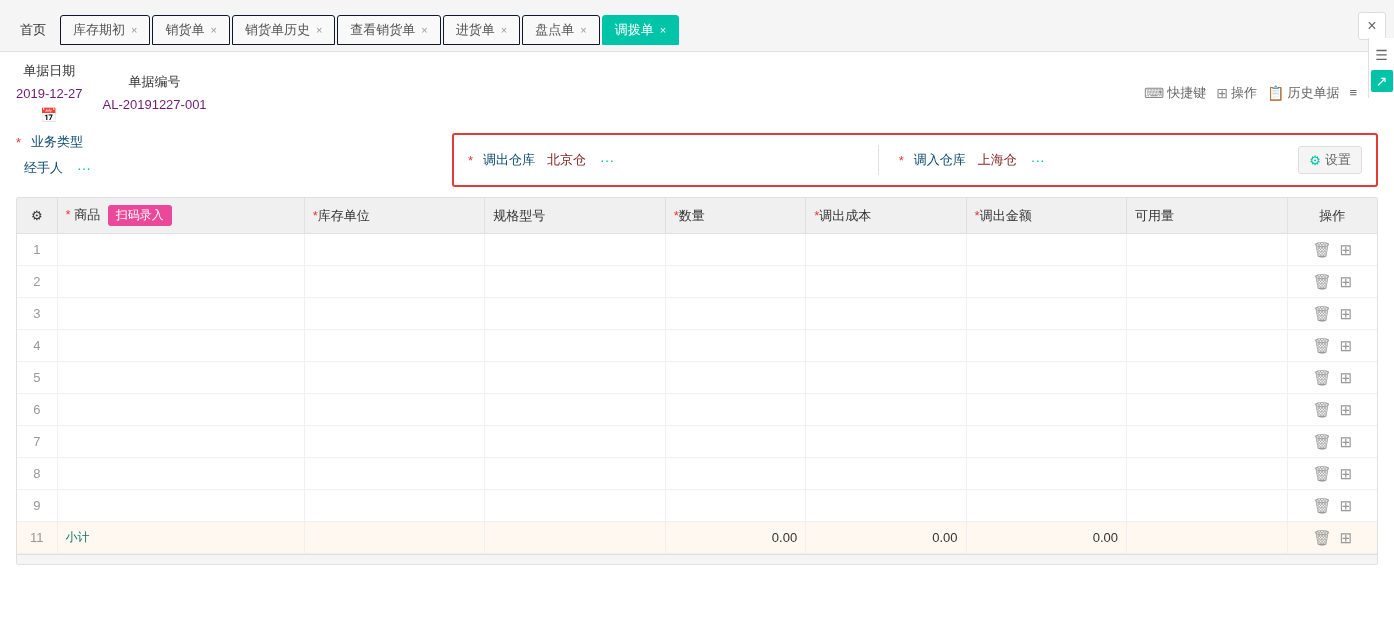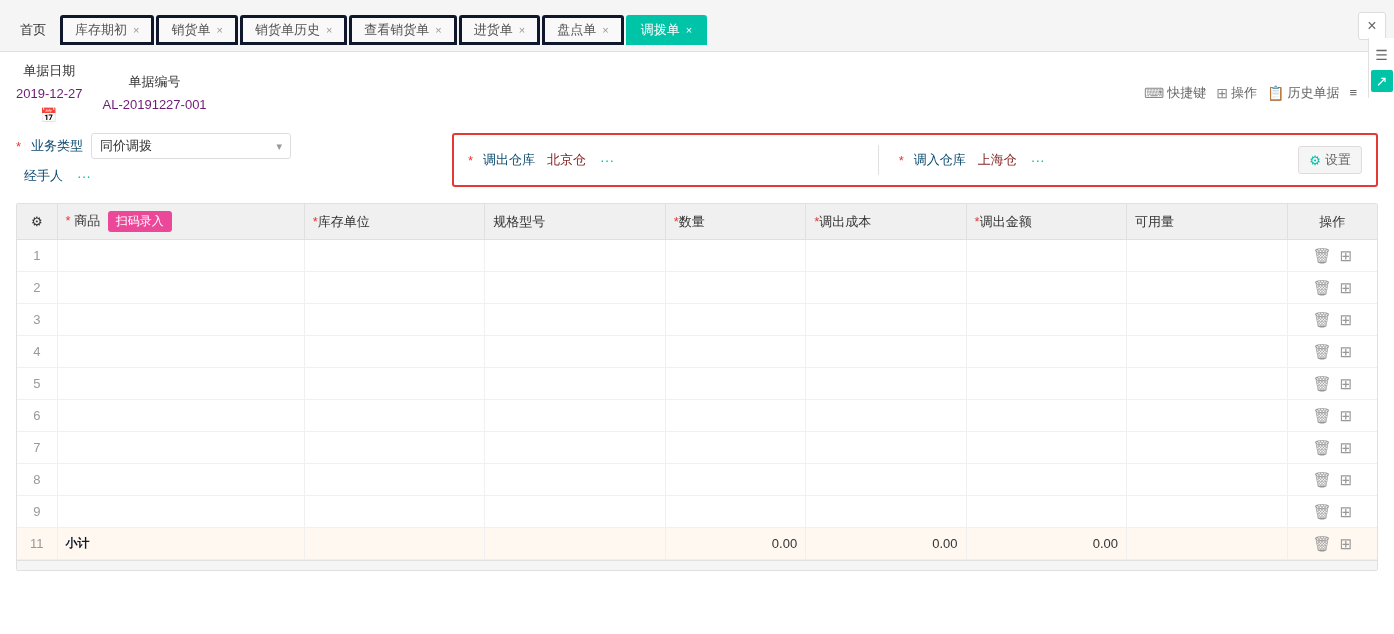--- a/index.html
+++ b/index.html
@@ -5,21 +5,21 @@
     * { box-sizing: border-box; margin: 0; padding: 0; }
     body { font-family: "Microsoft YaHei", "PingFang SC", sans-serif; font-size: 13px; background: #fff; color: #333; overflow: hidden; }
 
     
     .tab-bar {
       display: flex; align-items: center; background: #f5f5f5; border-bottom: 1px solid #e0e0e0;
       height: 52px; padding: 0 8px; gap: 2px;
     }
     .tab-item {
       display: flex; align-items: center; padding: 0 12px; height: 30px;
-      background: #fff; border: 3px solid #0f172a; border-radius: 3px 3px 0 0;
+      background: #fff; border: 1px solid #0f172a; border-radius: 3px 3px 0 0;
       cursor: pointer; font-size: 13px; color: #555; gap: 6px; white-space: nowrap;
       margin-top: 8px;
     }
     .tab-item.active { background: #00c4a7; color: #fff; border-color: #00c4a7; }
     .tab-item .tab-close { font-size: 11px; color: #999; cursor: pointer; }
     .tab-item.active .tab-close { color: #fff; }
     .tab-item:not(.tab-first):not(.active) { background: #f9f9f9; }
     .tab-first { border: none; background: transparent; color: #333; font-weight: 500; }
 
     
@@ -108,21 +108,21 @@
     }
 
     .col-product { min-width: 120px; }
     .col-unit { min-width: 90px; }
     .col-spec { min-width: 90px; }
     .col-qty { min-width: 70px; }
     .col-cost { min-width: 80px; }
     .col-amount { min-width: 80px; }
     .col-avail { min-width: 80px; }
 
-    .subtotal-label { color: #0f172a; font-size: 12px; font-weight: bold; }
+    .subtotal-label { color: #0f766e; font-size: 12px; }
     .subtotal-value { text-align: right; color: #333; }
 
     
     .right-sidebar {
       position: fixed; right: 0; top: 38px; width: 26px;
       display: flex; flex-direction: column; align-items: center;
       gap: 4px; padding: 6px 0; background: #fff; border-left: 1px solid #e0e0e0;
       z-index: 10;
     }
     .sidebar-icon {
@@ -208,24 +208,20 @@
       </div>
     </div>
   </div>
 
   <div class="form-area">
 
     <div class="form-left">
       <div class="field-row">
         <span class="required-star">*</span>
         <span class="field-label">业务类型</span>
-        <div class="field-select">
-          <span>同价调拨</span>
-          <span class="chevron">▾</span>
-        </div>
       </div>
       <div class="field-row">
         <span class="field-label" style="margin-left: 8px;">经手人</span>
         <span class="field-more">···</span>
       </div>
     </div>
 
     <div class="form-right-box">
 
       <div class="warehouse-field">

